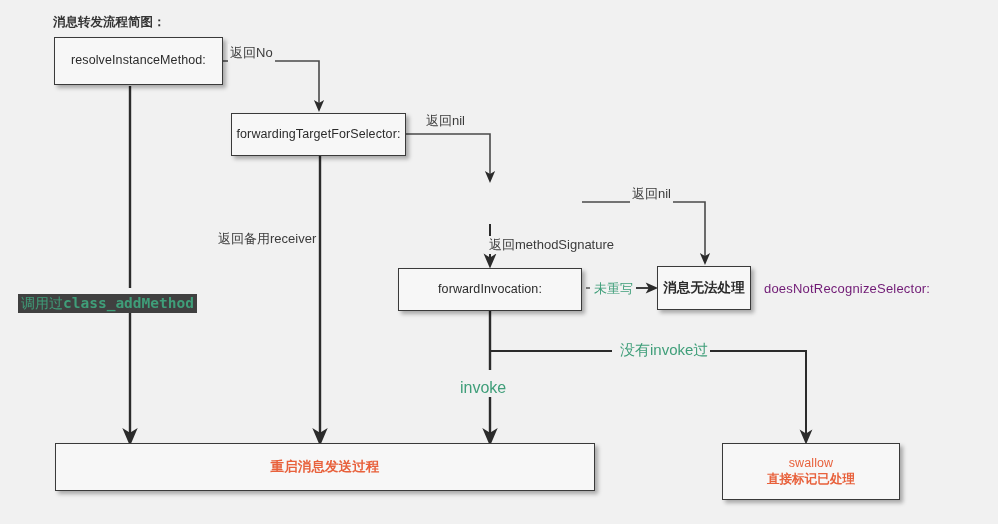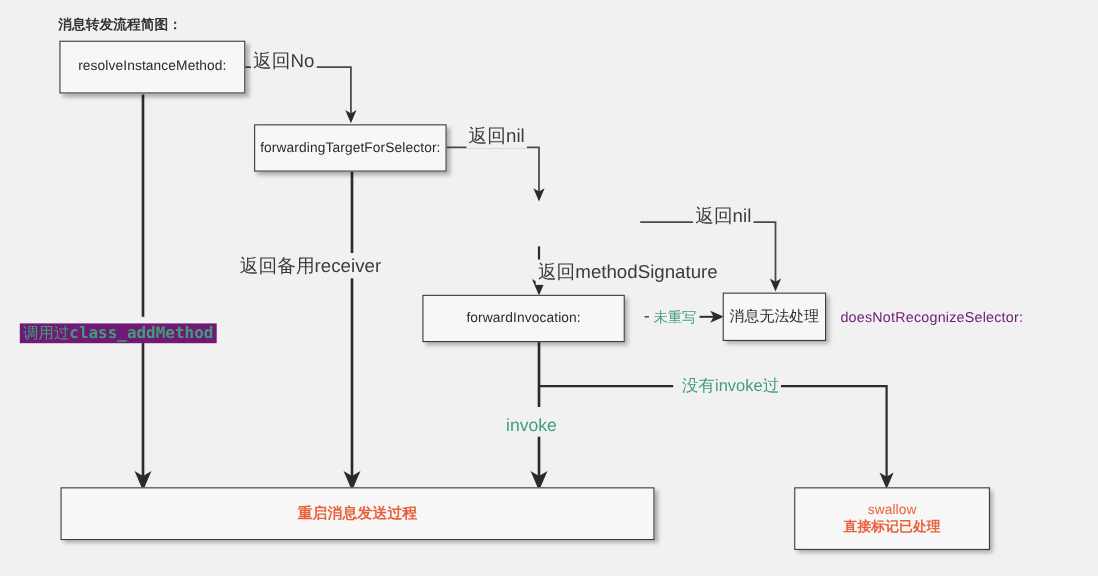--- a/index.html
+++ b/index.html
@@ -19,49 +19,49 @@
     background:#f7f7f7;
     border:1.6px solid #3a3a3a;
     box-shadow:3px 3px 4px rgba(0,0,0,0.30);
     display:flex;align-items:center;justify-content:center;
     color:#2b2b2b;
     font-size:12.5px;
     letter-spacing:.1px;
     text-align:center;
     line-height:1.25;
   }
-  .node.cn{font-size:13.5px;font-weight:400;}
+  .node.cn{font-size:13.5px;font-weight:700;}
   .node.redtext{color:#e8613c;font-weight:700;}
   .node.redtext.small{font-size:12.5px;}
 
   .caption{
     position:absolute;
     color:#333;
     font-size:12.5px;
     font-weight:700;
     white-space:nowrap;
   }
   .edge-label{
     position:absolute;
-    font-size:17px;
+    font-size:13px;
     color:#3b3b3b;
     white-space:nowrap;
     background:#f1f1f1;
     padding:0 2px;
   }
   .edge-label.green{
     color:#3f9e79;
     font-size:13px;
     font-weight:400;
   }
   .green-note{
     position:absolute;
     color:#3f9e79;
     white-space:nowrap;
-    background:#701a75;
+    background:#404040;
     padding:0 3px;
   }
   .green-note .mono{
     font-family:"DejaVu Sans Mono","Liberation Mono",monospace;
     font-weight:700;
     font-size:14.5px;
   }
   .green-note .han{font-size:14px;font-weight:400;}
   .red-note{
     position:absolute;
@@ -115,21 +115,21 @@
 
   <div class="node" style="left:54px;top:37px;width:169px;height:48px;">
     <span>resolveInstanceMethod:</span>
   </div>
 
   <div class="node" style="left:231px;top:113px;width:175px;height:43px;">
     <span>forwardingTargetForSelector:</span>
   </div>
 
 
-  <div class="node" style="left:384px;top:268px;width:184px;height:43px;">
+  <div class="node" style="left:398px;top:268px;width:184px;height:43px;">
     <span>forwardInvocation:</span>
   </div>
 
   <div class="node cn" style="left:657px;top:266px;width:94px;height:44px;">
     <span>消息无法处理</span>
   </div>
 
   <div class="node cn redtext" style="left:55px;top:443px;width:540px;height:48px;">
     <span>重启消息发送过程</span>
   </div>

